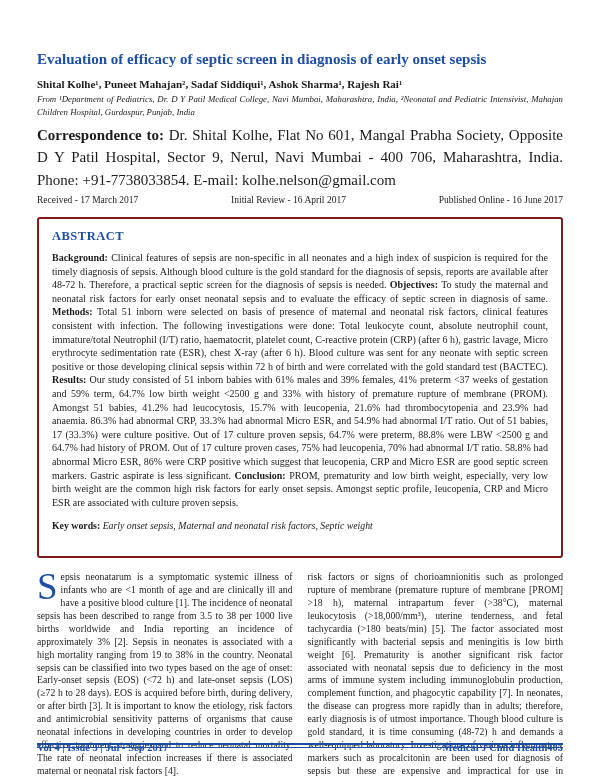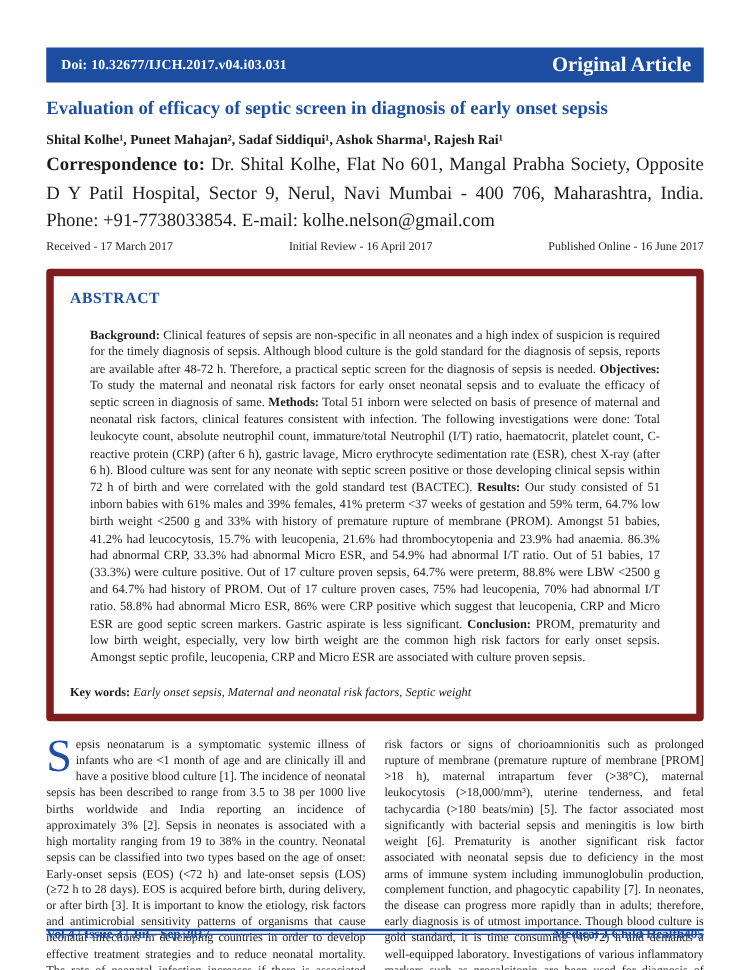--- a/index.html
+++ b/index.html
@@ -54,38 +54,38 @@
   }
   .correspondence b{font-weight:bold;}
   .dates{
     display:flex;
     justify-content:space-between;
     font-size:9.5px;
     margin:2px 0 0 0;
   }
   
   .abstract-box{
-    border:6px solid #7f1d1d;
+    border:2px solid #7f1d1d;
     border-radius:3px;
     margin-top:12px;
-    padding:8px 13px 9px 13px;
+    padding:8px 13px 23px 13px;
     background:#ffffff;
   }
   .abstract-title{
     color:#1d4fa3;
     font-size:12.5px;
     font-weight:bold;
     letter-spacing:.5px;
     margin:2px 0 7px 0;
   }
   .abstract-text{
     font-size:10px;
     line-height:1.36;
     text-align:justify;
-    margin:16px;
+    margin:0;
   }
   .abstract-text b{font-weight:bold;}
   .keywords{
     font-size:9.8px;
     margin:11px 0 2px 0;
   }
   .keywords b{font-weight:bold;text-align:right;}
   .keywords i{font-style:italic;}
   
   .body-columns{
@@ -128,29 +128,26 @@
     font-size:10.5px;
     font-weight:bold;
   }
   .footer .page-num{}
 </style>
 </head>
 <body>
 
 <div class="page">
 
-  <div class="banner">
-    <span class="doi">Doi: 10.32677/IJCH.2017.v04.i03.031</span>
-    <span class="article-type">Original Article</span>
-  </div>
 
   <div class="title">Evaluation of efficacy of septic screen in diagnosis of early onset sepsis</div>
 
   <p class="authors">Shital Kolhe¹, Puneet Mahajan², Sadaf Siddiqui¹, Ashok Sharma¹, Rajesh Rai¹</p>
 
+  <p class="affiliation">From ¹Department of Pediatrics, Dr. D Y Patil Medical College, Navi Mumbai, Maharashtra, India, ²Neonatal and Pediatric Intensivist, Mahajan Children Hospital, Gurdaspur, Punjab, India</p>
 
   <p class="correspondence"><b>Correspondence to:</b> <span>Dr. Shital Kolhe, Flat No 601, Mangal Prabha Society, Opposite D Y Patil Hospital, Sector 9, Nerul, Navi Mumbai - 400 706, Maharashtra, India. Phone: +91-7738033854. E-mail: kolhe.nelson@gmail.com</span></p>
 
   <div class="dates">
     <span>Received - 17 March 2017</span>
     <span>Initial Review - 16 April 2017</span>
     <span>Published Online - 16 June 2017</span>
   </div>
 
   <div class="abstract-box">

